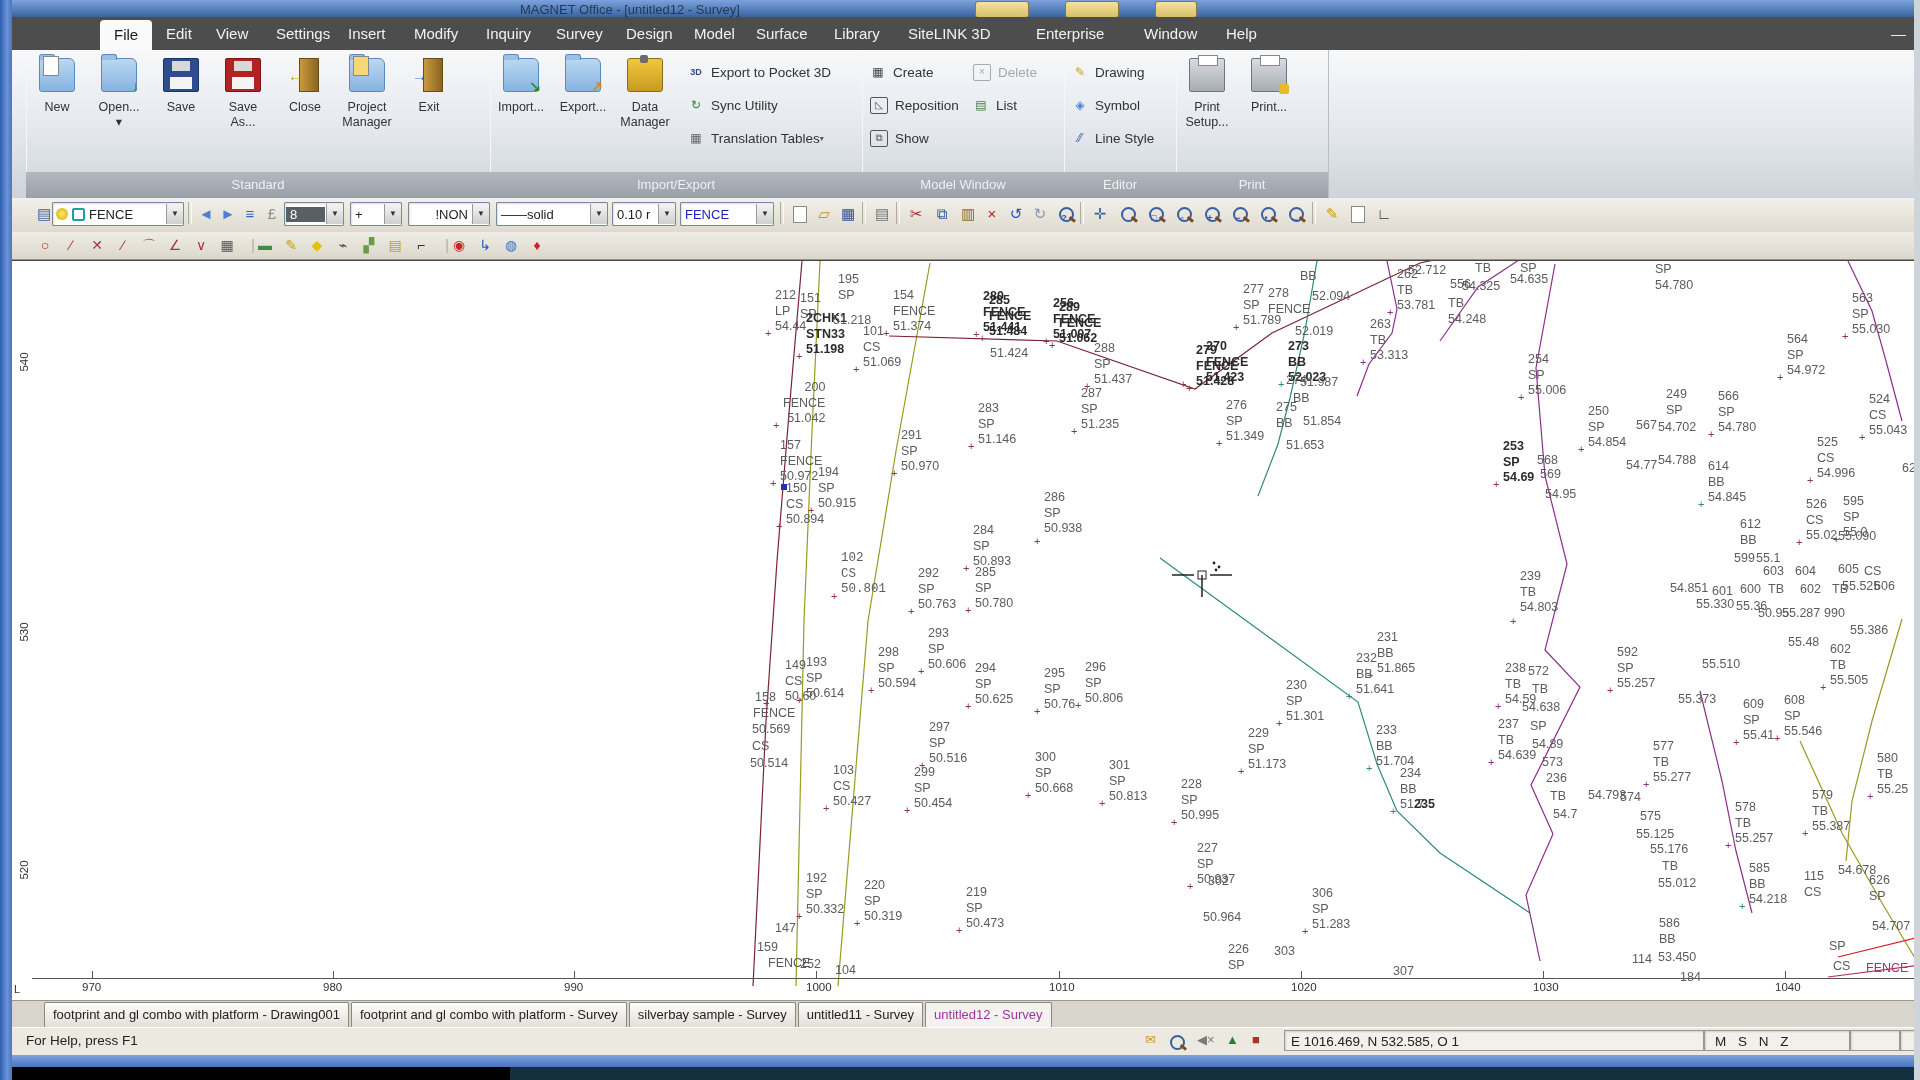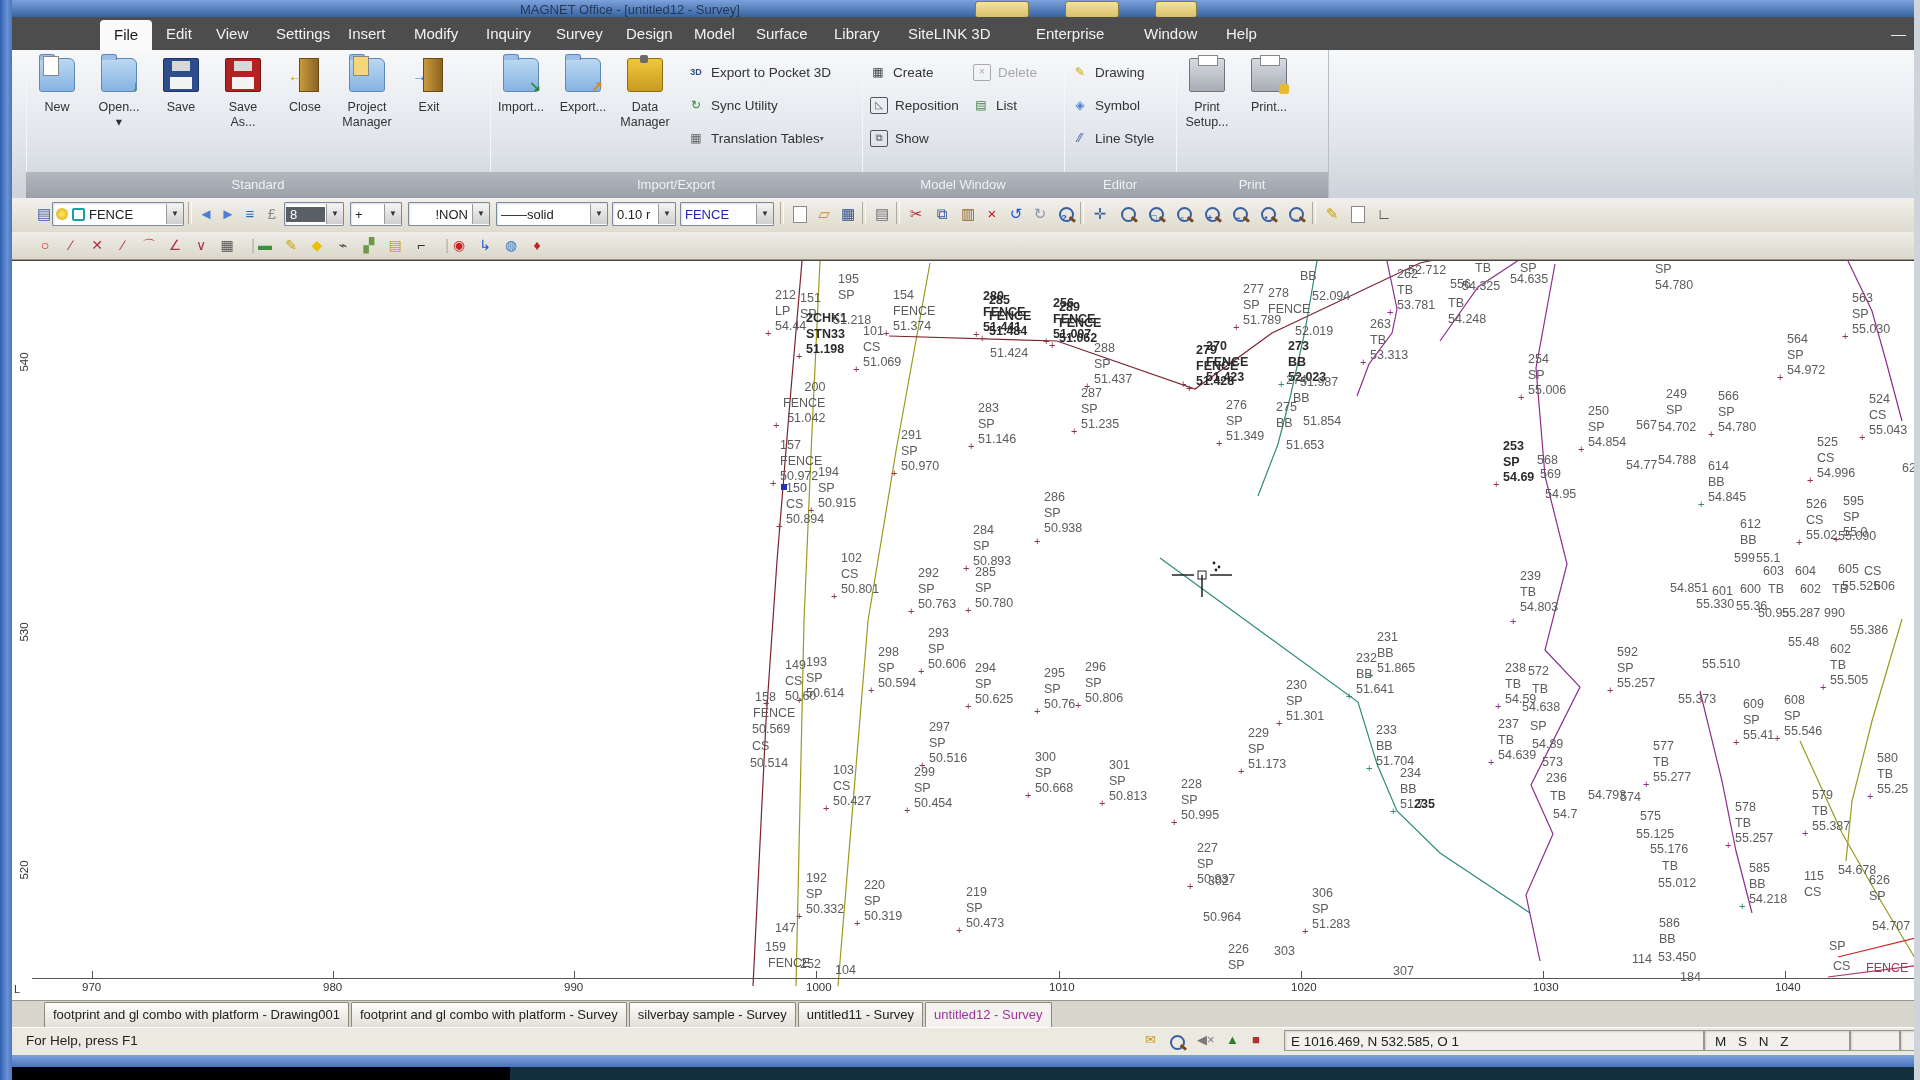--- a/index.html
+++ b/index.html
@@ -981,21 +981,21 @@
           <div>SP</div>
           <div>50.780</div>
         </div>
         <span class="mk" style="color: rgb(139, 53, 69); left: 953px; top: 342.5px;">+</span>
         <div class="pt" style="left: 906px; top: 305px;">
           <div>292</div>
           <div>SP</div>
           <div>50.763</div>
         </div>
         <span class="mk" style="color: rgb(139, 53, 69); left: 896px; top: 343.5px;">+</span>
-        <div class="pt" style="left: 829px; top: 290px;">
+        <div class="pt" style="left: 829px; top: 290px; font-family: Liberation Mono, monospace;">
           <div>102</div>
           <div>CS</div>
           <div>50.801</div>
         </div>
         <span class="mk" style="color: rgb(139, 53, 69); left: 819px; top: 328.5px;">+</span>
         <div class="pt" style="left: 916px; top: 365px;">
           <div>293</div>
           <div>SP</div>
           <div>50.606</div>
         </div>
@@ -1095,21 +1095,21 @@
         <span class="mk" style="color: rgb(139, 53, 69); left: 842px; top: 655.5px;">+</span>
         <div class="pt" style="left: 954px; top: 624px;">
           <div>219</div>
           <div>SP</div>
           <div>50.473</div>
         </div>
         <span class="mk" style="color: rgb(139, 53, 69); left: 944px; top: 662.5px;">+</span>
         <div class="pt" style="left: 763px; top: 660px;">
           <div>147</div>
         </div>
-        <div class="pt" style="left: 745px; top: 679px; margin-left: 8px;">
+        <div class="pt" style="left: 745px; top: 679px;">
           <div>159</div>
         </div>
         <div class="pt" style="left: 756px; top: 695px;">
           <div>FENCE</div>
         </div>
         <div class="pt" style="left: 788px; top: 696px;">
           <div>252</div>
         </div>
         <div class="pt" style="left: 823px; top: 702px;">
           <div>104</div>

